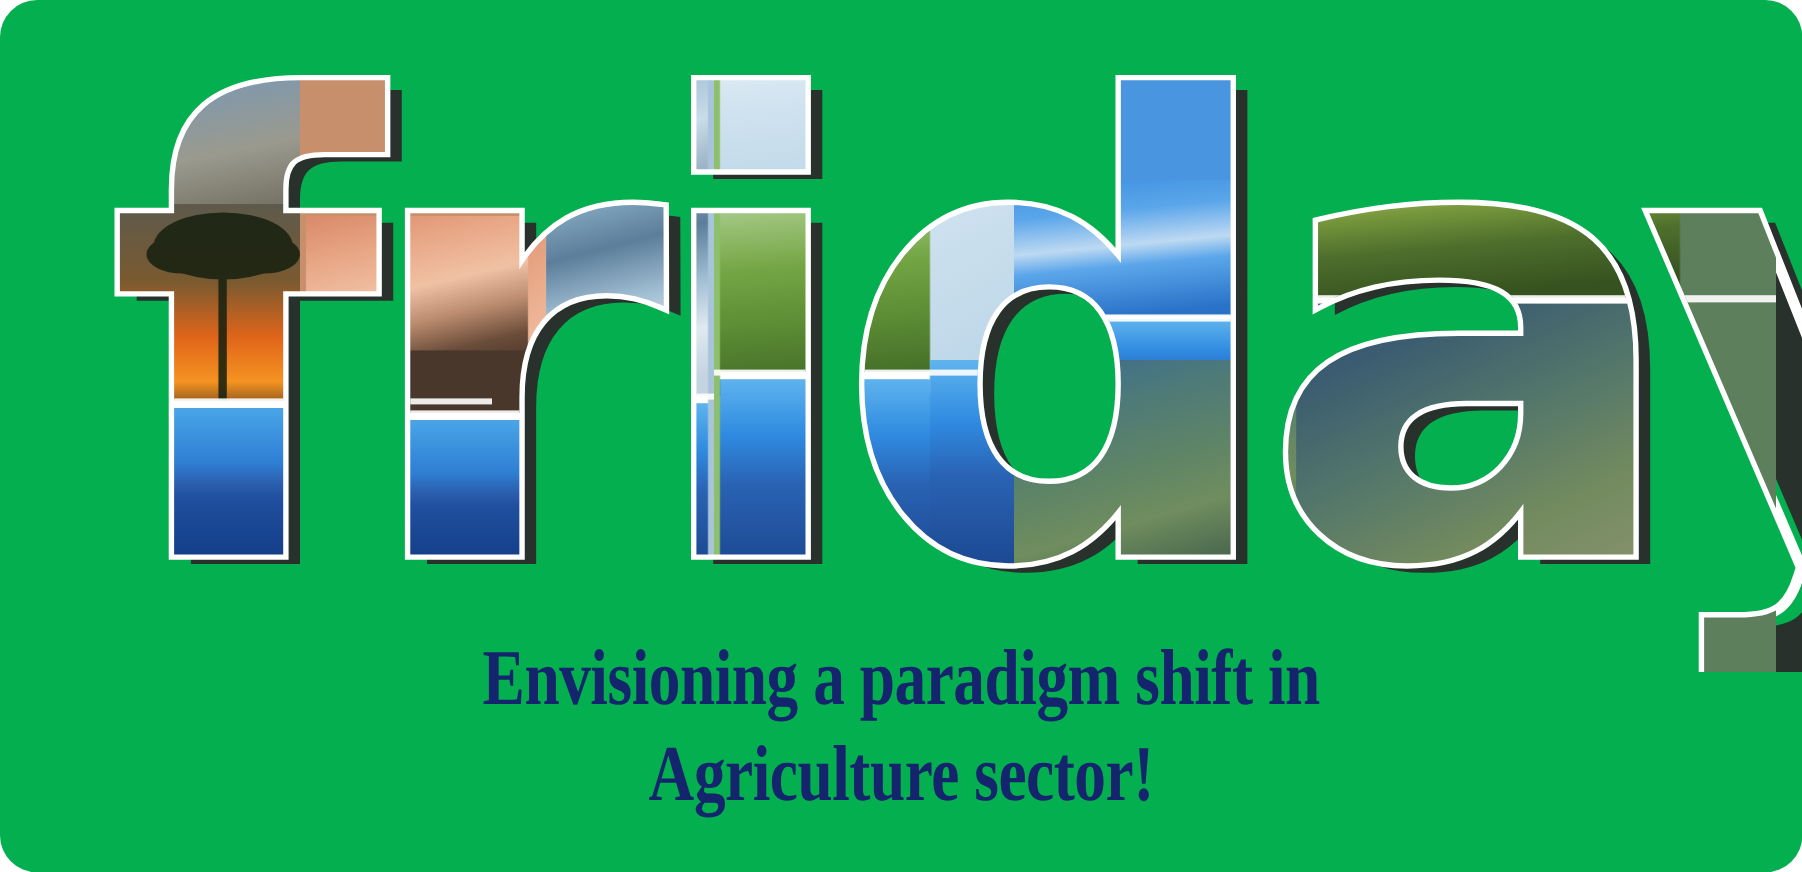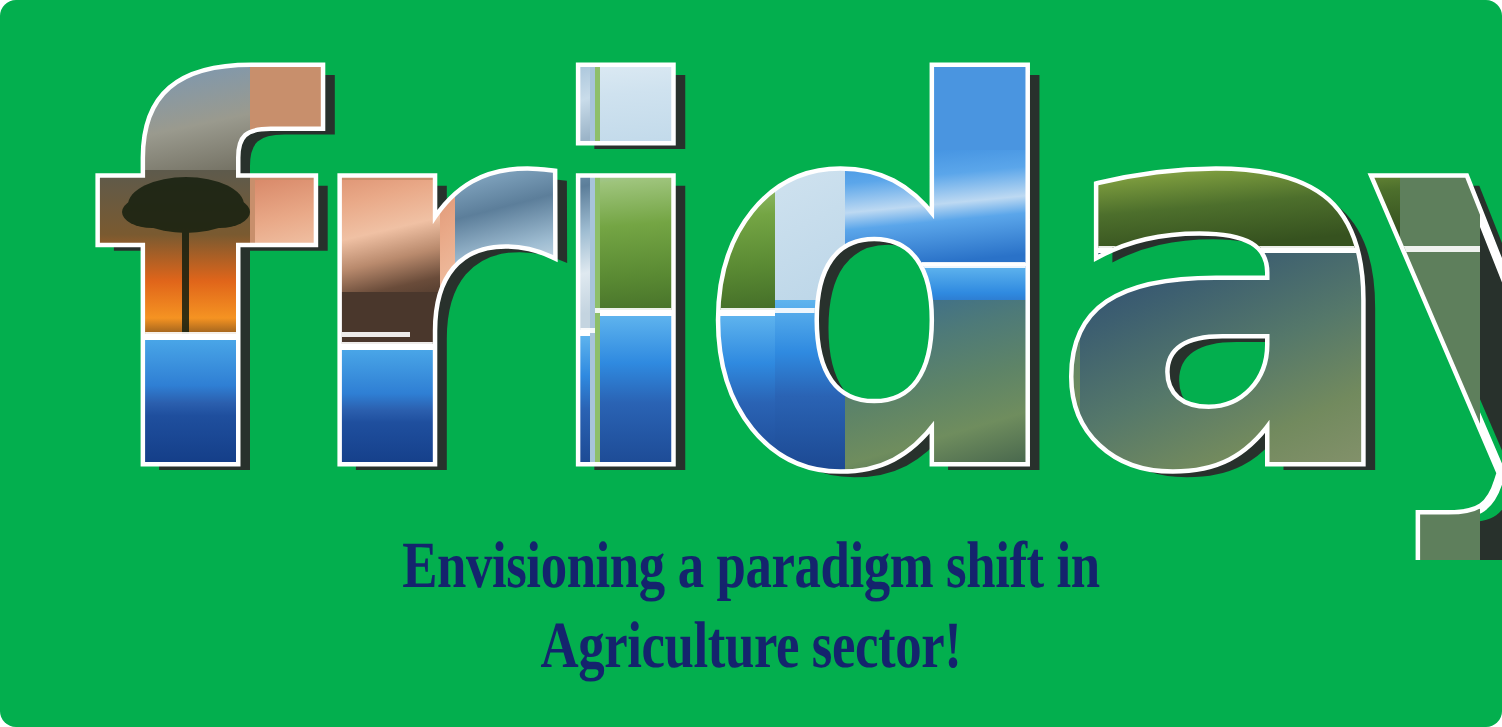--- a/index.html
+++ b/index.html
@@ -48,21 +48,21 @@
     text-rendering:geometricPrecision;
   }
   #tagline .line{display:block;white-space:nowrap;}
   #tagline .line1{padding-left:0px;}
   #tagline .line2{padding-left:0px;margin-top:4px;}
 </style>
 </head>
 <body>
 
 <div id="banner">
-  <div class="card" style="background: rgb(3, 175, 78); border-radius: 16px;">
+  <div class="card" style="background: rgb(3, 175, 78); border-radius: 31px;">
 
     <div id="wordmark">
       <svg viewBox="0 0 1502 560" xmlns="http://www.w3.org/2000/svg" aria-label="friday">
         <defs>
 
           <linearGradient id="pf_fire_sky" x1="0" y1="0" x2="0.2" y2="1">
             <stop offset="0%" stop-color="#93a9bc"></stop>
             <stop offset="22%" stop-color="#7f98ae"></stop>
             <stop offset="45%" stop-color="#9a9a8e"></stop>
             <stop offset="70%" stop-color="#6d6a5c"></stop>

